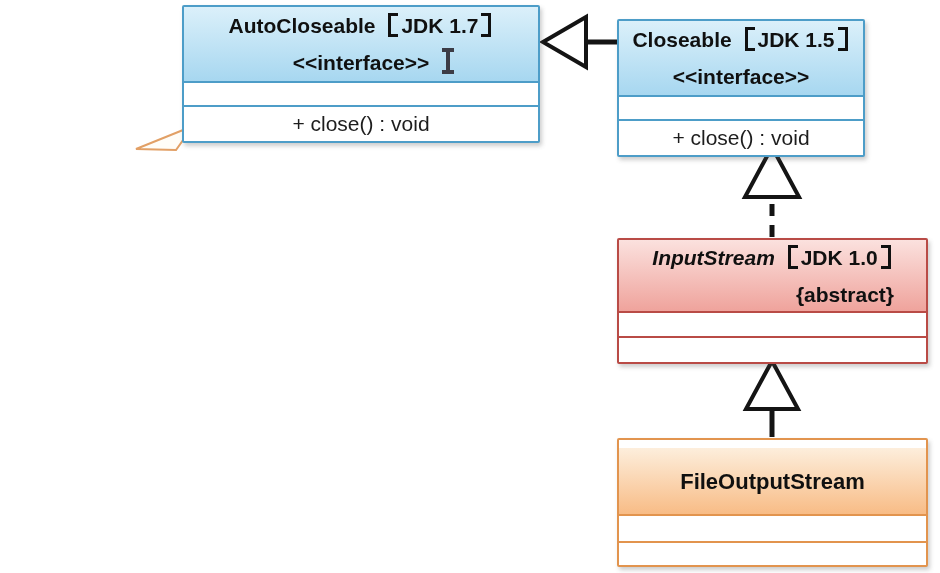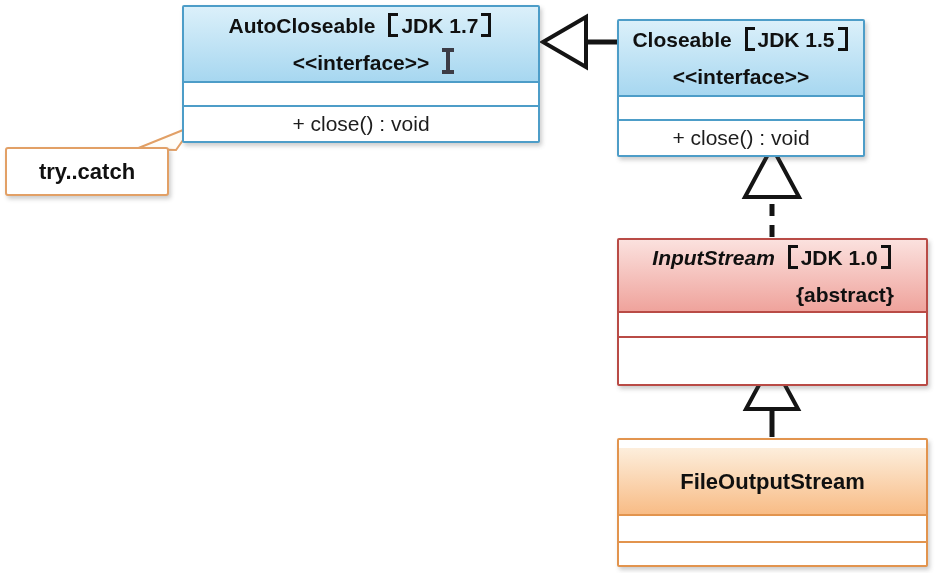--- a/index.html
+++ b/index.html
@@ -97,37 +97,34 @@
       <div class="cls-title-line">
         <span class="cls-name">Closeable</span>
         <span class="jb jb-open"></span><span>JDK 1.5</span><span class="jb jb-close"></span>
       </div>
       <div class="cls-title-line">&lt;&lt;interface&gt;&gt;</div>
     </div>
     <div class="cls-row" style="height:22px;"></div>
     <div class="cls-row sep methods" style="height:36px;">+ close() : void</div>
   </div>
 
-  <div class="uml-class theme-red" style="left:617px;top:238px;width:311px;height:148px;">
+  <div class="uml-class theme-red" style="left:617px;top:238px;width:311px;height:126px;">
     <div class="cls-header" style="height:73px;">
       <div class="cls-title-line">
         <span class="cls-name italic">InputStream</span>
         <span class="jb jb-open"></span><span>JDK 1.0</span><span class="jb jb-close"></span>
       </div>
       <div class="cls-title-line line-right">{abstract}</div>
     </div>
     <div class="cls-row" style="height:23px;"></div>
     <div class="cls-row sep" style="height:22px;"></div>
   </div>
 
   <div class="uml-class theme-orange" style="left:617px;top:438px;width:311px;height:129px;">
     <div class="cls-header" style="height:73px;margin-top:8px;">
       <div class="cls-title-line" style="font-size:22px;">FileOutputStream</div>
     </div>
     <div class="cls-row" style="height:26px;"></div>
     <div class="cls-row sep" style="height:26px;"></div>
   </div>
 
-  <div class="note-box">
-    <span>try..catch</span>
-  </div>
 
 </div>
 
 </body></html>

